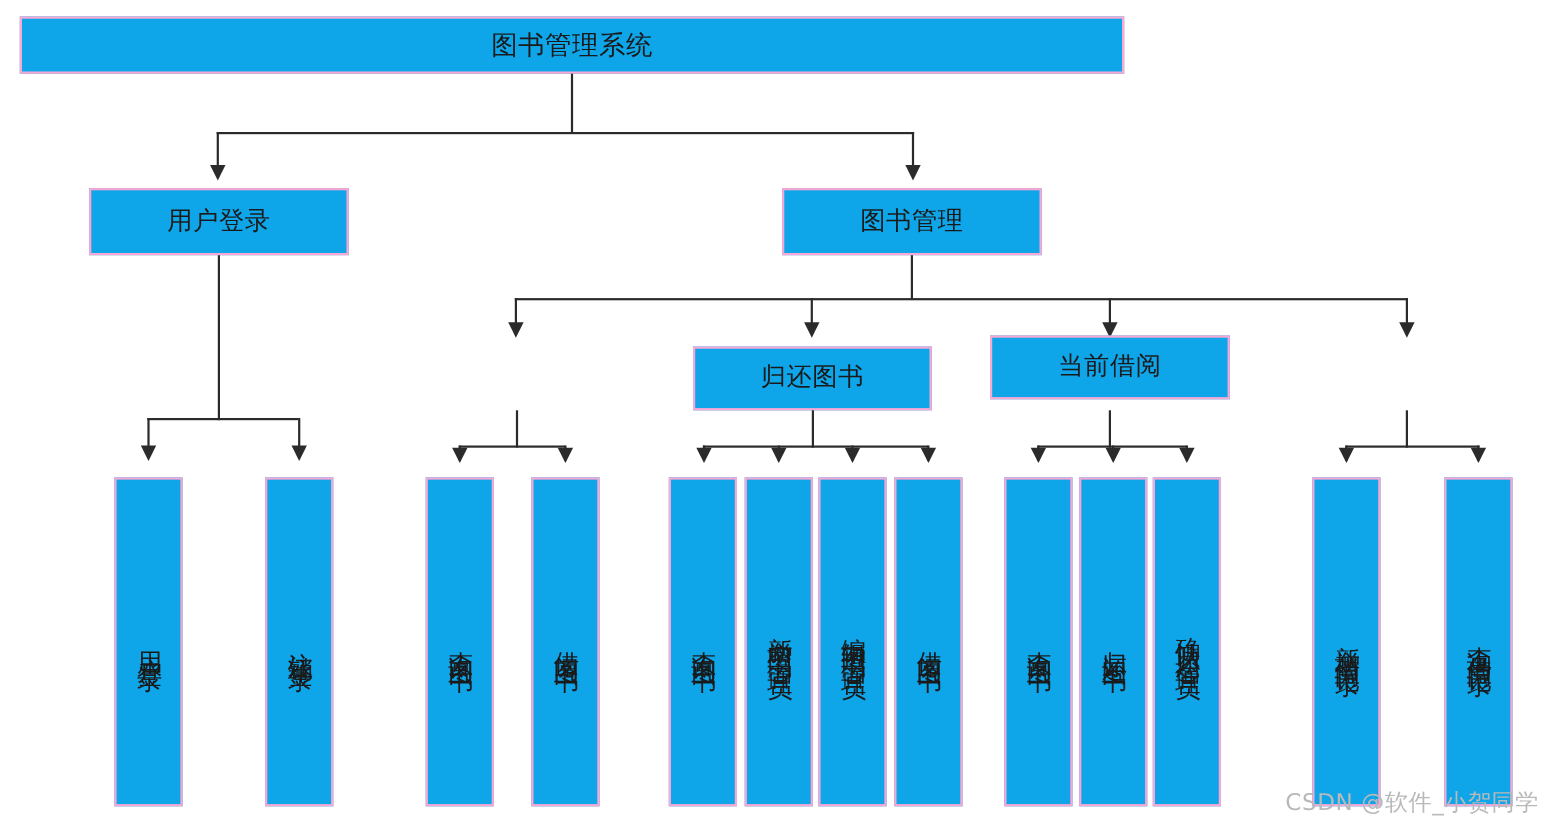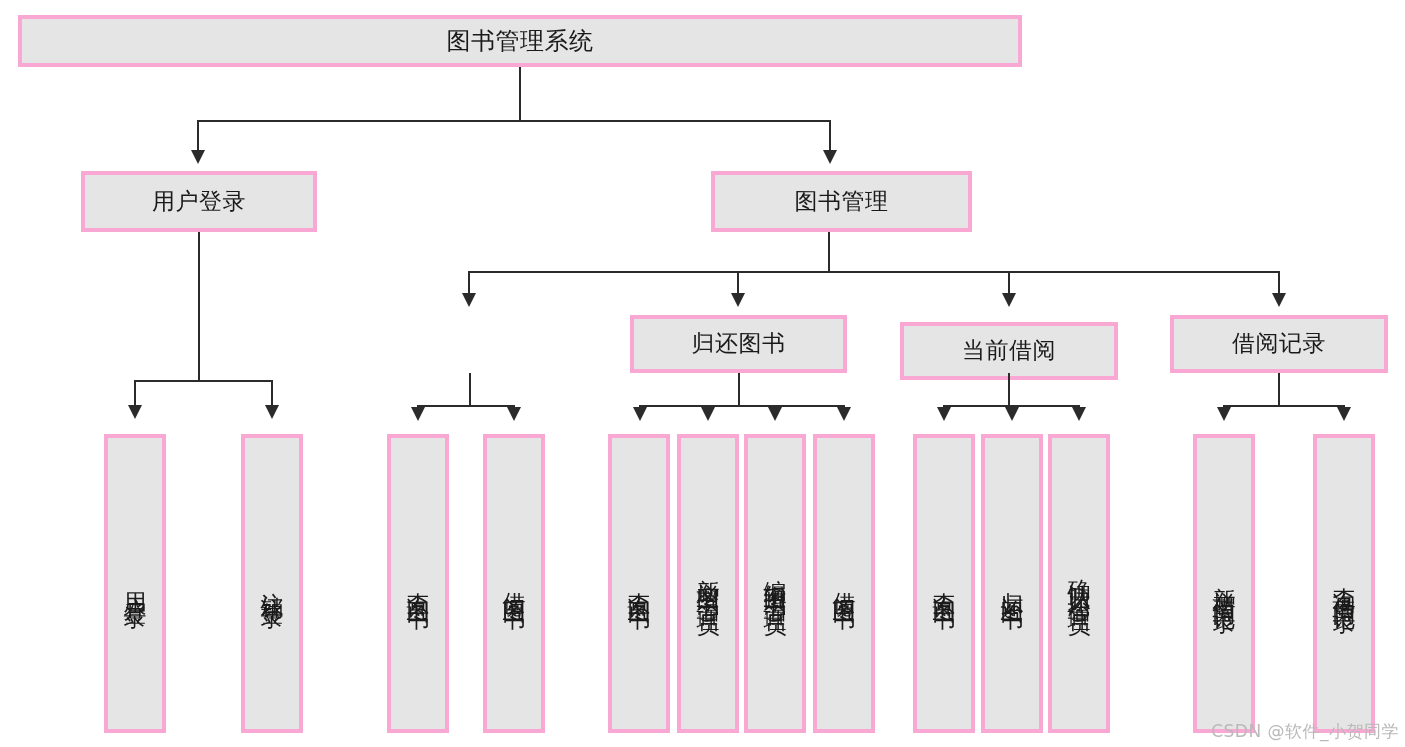--- a/index.html
+++ b/index.html
@@ -1,20 +1,20 @@
 <!DOCTYPE html>
 <html><head>
 <meta charset="utf-8">
 <style>
   html,body{margin:0;padding:0;background:#ffffff;}
   body{font-family:"DejaVu Sans","Liberation Sans",sans-serif;}
   #canvas{position:relative;width:1405px;height:747px;background:#ffffff;overflow:hidden;}
 
-  .node{position:absolute;box-sizing:border-box;background:#e5e5e5;
-        border:4px solid #f9a8d4;display:flex;align-items:center;justify-content:center;}
+  .node{position:absolute;box-sizing:border-box;background:#0ea5e9;
+        border:2px solid #f9a8d4;display:flex;align-items:center;justify-content:center;}
   .node .label{color:#1a1a1a;line-height:1.12;text-align:center;white-space:pre;}
 
   
   .node.h .label{font-size:23px;letter-spacing:0.5px;}
   .node.root .label{font-size:24px;}
 
   
   .node.v{align-items:center;justify-content:center;padding:6px 0;}
   .node.v .label{
       writing-mode:vertical-rl;
@@ -26,21 +26,21 @@
 
   
   .conn{position:absolute;background:#2b2b2b;}
   .vline{width:2px;}
   .hline{height:2px;}
   .arrow{position:absolute;width:0;height:0;
          border-left:7px solid transparent;border-right:7px solid transparent;
          border-top:14px solid #2b2b2b;}
 
   .watermark{position:absolute;right:6px;bottom:4px;color:#b9b9b9;
-             font-size:17px;letter-spacing:0.5px;white-space:nowrap;
+             font-size:21px;letter-spacing:0.5px;white-space:nowrap;
              font-family:"DejaVu Sans","Liberation Sans",sans-serif;}
 </style>
 </head>
 <body>
 
 <div id="canvas">
 
   <div class="node h root" style="left:18px;top:15px;width:1004px;height:52px;">
     <span class="label">图书管理系统</span>
   </div>
@@ -52,21 +52,21 @@
   <div class="conn vline" style="left:197px;top:120px;width:2px;height:32px;"></div>
   <div class="arrow" style="left:191px;top:150px;"></div>
 
   <div class="conn vline" style="left:829px;top:120px;width:2px;height:32px;"></div>
   <div class="arrow" style="left:823px;top:150px;"></div>
 
   <div class="node h" style="left:81px;top:171px;width:236px;height:61px;">
     <span class="label">用户登录</span>
   </div>
 
-  <div class="node h" style="left:711px;top:171px;width:261px;height:61px;">
+  <div class="node h" style="left:711px;top:171px;width:236px;height:61px;">
     <span class="label">图书管理</span>
   </div>
 
   <div class="conn vline" style="left:198px;top:232px;width:2px;height:150px;"></div>
   <div class="conn hline" style="left:134px;top:380px;width:137px;height:2px;"></div>
   <div class="conn vline" style="left:134px;top:380px;width:2px;height:27px;"></div>
   <div class="arrow" style="left:128px;top:405px;"></div>
   <div class="conn vline" style="left:271px;top:380px;width:2px;height:27px;"></div>
   <div class="arrow" style="left:265px;top:405px;"></div>
 
@@ -77,25 +77,22 @@
   <div class="conn vline" style="left:737px;top:271px;width:2px;height:24px;"></div>
   <div class="arrow" style="left:731px;top:293px;"></div>
   <div class="conn vline" style="left:1008px;top:271px;width:2px;height:24px;"></div>
   <div class="arrow" style="left:1002px;top:293px;"></div>
   <div class="conn vline" style="left:1278px;top:271px;width:2px;height:24px;"></div>
   <div class="arrow" style="left:1272px;top:293px;"></div>
 
   <div class="node h" style="left:630px;top:315px;width:217px;height:58px;">
     <span class="label">归还图书</span>
   </div>
-  <div class="node h" style="left:900px;top:322px;width:218px;height:58px;">
+  <div class="node h" style="left:900px;top:305px;width:218px;height:58px;">
     <span class="label">当前借阅</span>
-  </div>
-  <div class="node h" style="left:1170px;top:315px;width:218px;height:58px;">
-    <span class="label">借阅记录</span>
   </div>
 
   <div class="conn vline" style="left:469px;top:373px;width:2px;height:34px;"></div>
   <div class="conn hline" style="left:417px;top:405px;width:97px;height:2px;"></div>
   <div class="conn vline" style="left:417px;top:405px;width:2px;height:14px;"></div>
   <div class="arrow" style="left:411px;top:407px;"></div>
   <div class="conn vline" style="left:513px;top:405px;width:2px;height:14px;"></div>
   <div class="arrow" style="left:507px;top:407px;"></div>
 
   <div class="conn vline" style="left:738px;top:373px;width:2px;height:34px;"></div>

